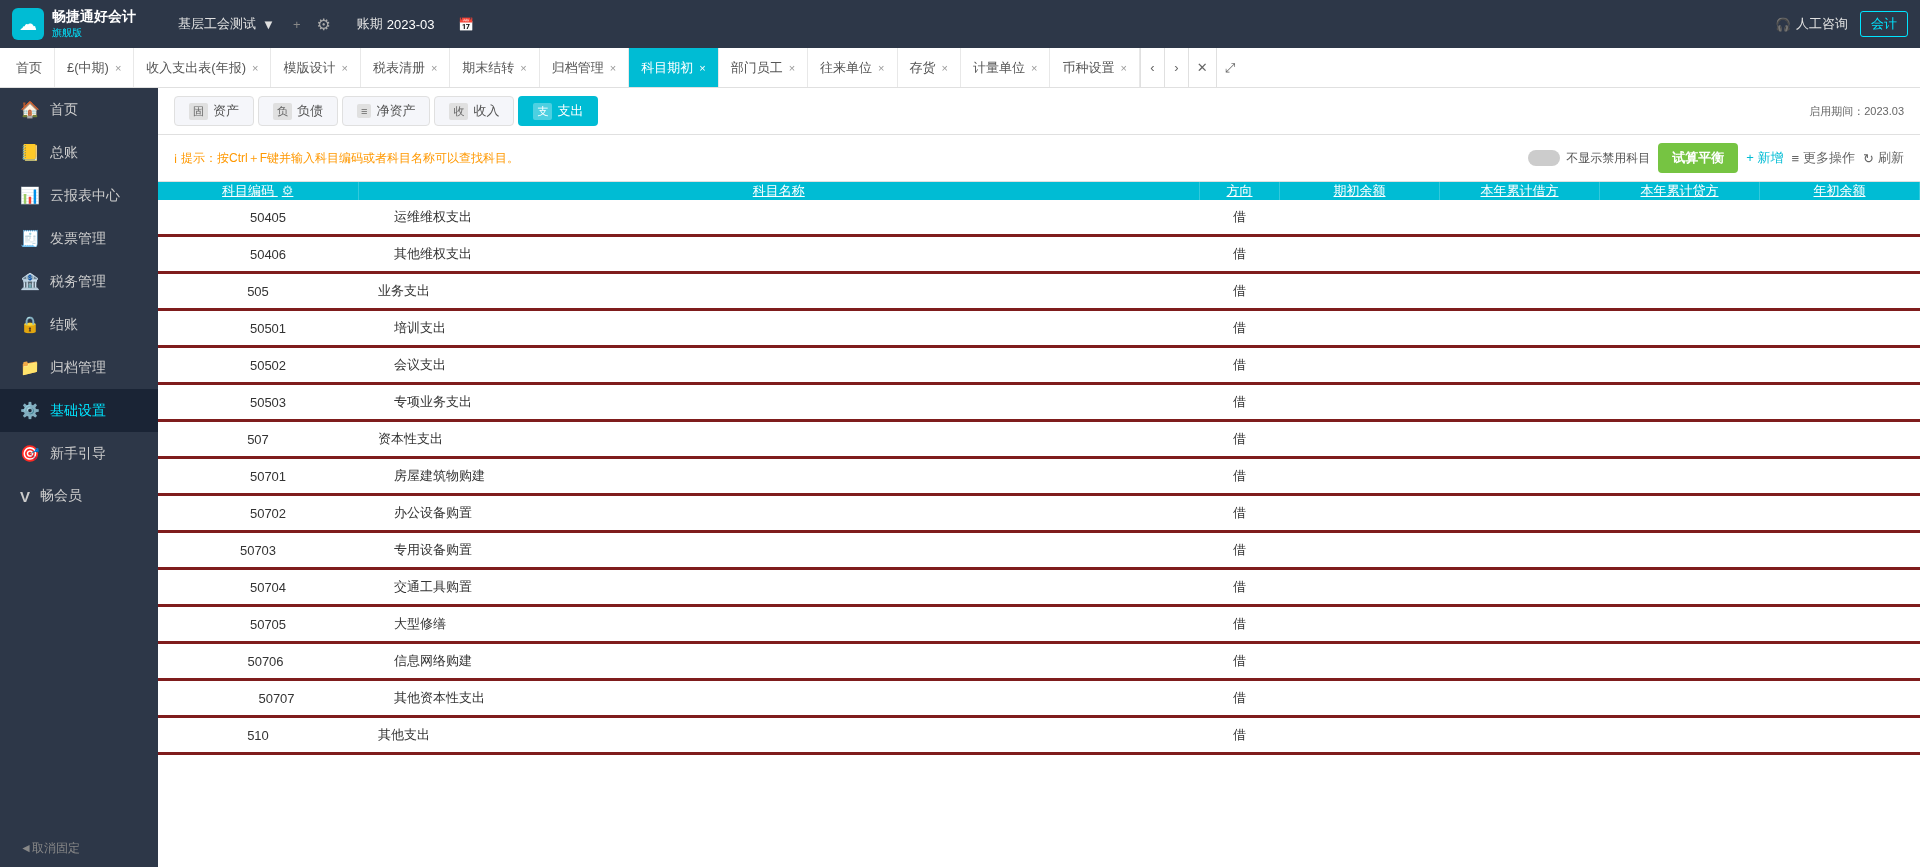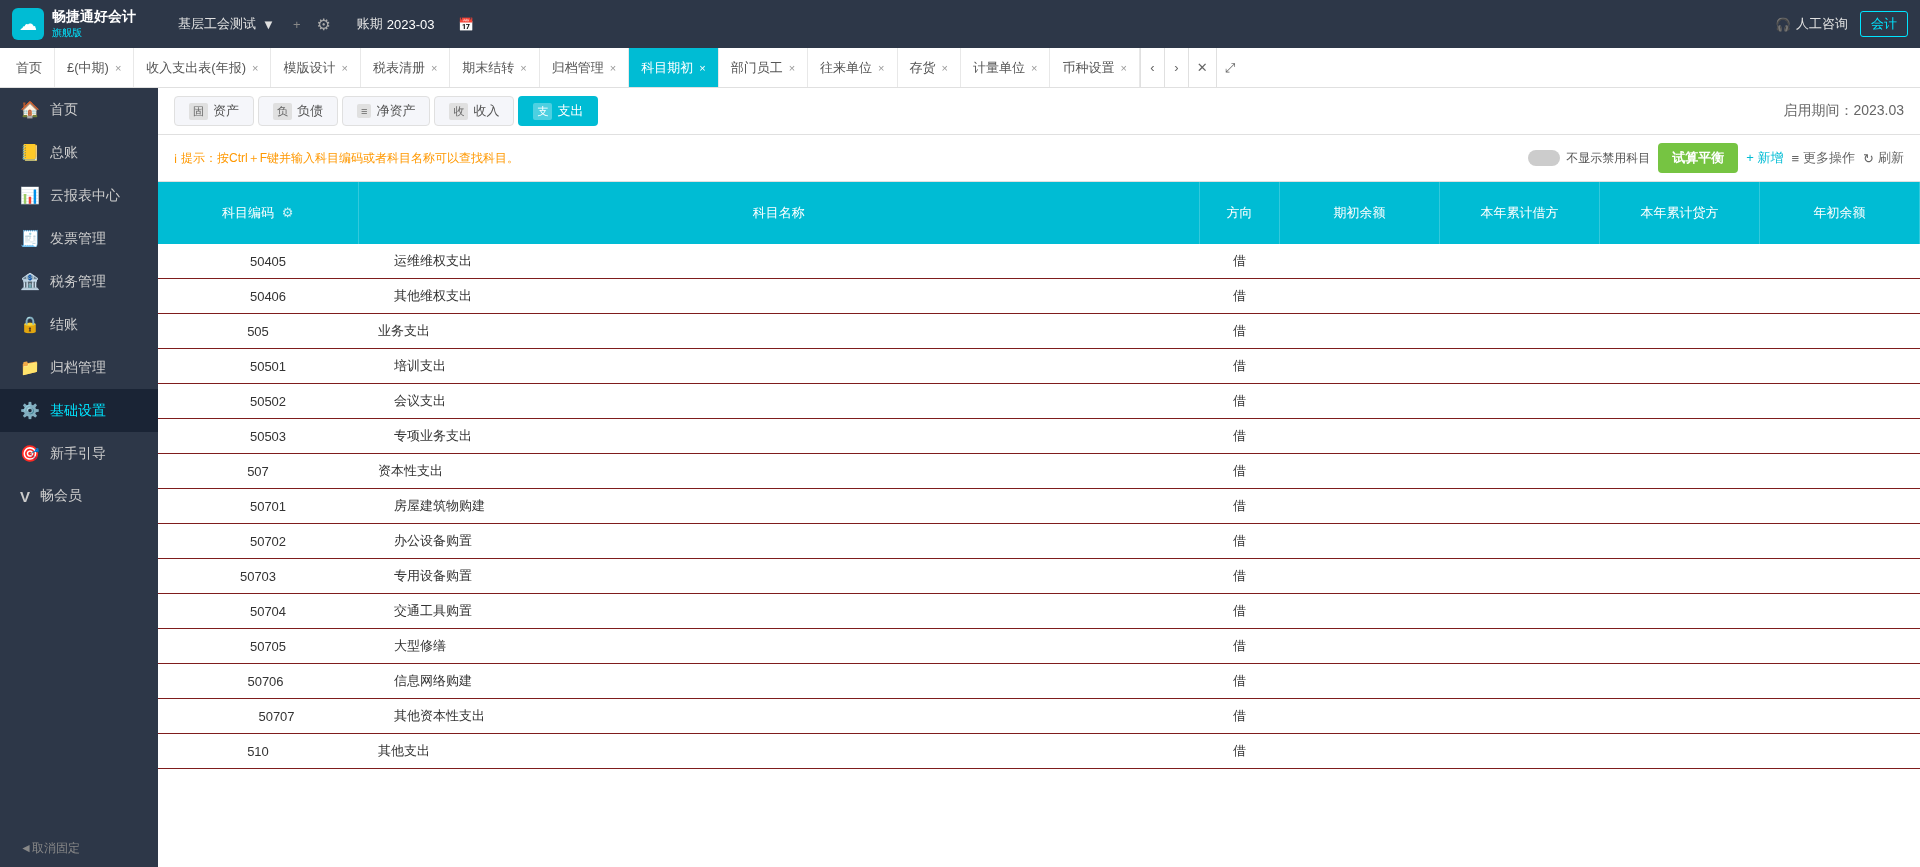--- a/index.html
+++ b/index.html
@@ -75,44 +75,44 @@
       border-bottom: 1px solid #e0e0e0; gap: 4px;
     }
     .sub-tab-btn {
       display: flex; align-items: center; gap: 5px;
       padding: 5px 14px; border-radius: 4px;
       font-size: 13px; cursor: pointer; color: #555;
       border: 1px solid transparent;
     }
     .sub-tab-btn.active { background: #00bcd4; color: white; }
     .sub-tab-btn:not(.active) { background: #f5f6fa; border: 1px solid #e0e0e0; }
-    .period-label { margin-left: auto; color: #666; font-size: 14px; }
+    .period-label { margin-left: auto; color: #666; font-size: 11px; }
 
     
     .toolbar {
       display: flex; align-items: center;
       background: #fff; padding: 8px 16px;
       border-bottom: 1px solid #e0e0e0; gap: 8px;
     }
     .toolbar-tip { color: #ff9800; font-size: 12px; display: flex; align-items: center; gap: 4px; flex: 1; }
     .toolbar-right { display: flex; align-items: center; gap: 8px; margin-left: auto; }
     .btn-balance { background: #76c442; color: white; padding: 6px 14px; border-radius: 4px; cursor: pointer; font-size: 13px; font-weight: bold; border: none; }
     .btn-add { display: flex; align-items: center; gap: 4px; color: #00bcd4; font-size: 13px; cursor: pointer; }
     .btn-more { display: flex; align-items: center; gap: 4px; color: #666; font-size: 13px; cursor: pointer; }
     .btn-refresh { display: flex; align-items: center; gap: 4px; color: #666; font-size: 13px; cursor: pointer; }
     .toggle-label { display: flex; align-items: center; gap: 6px; font-size: 12px; color: #555; }
     .toggle-switch { width: 32px; height: 16px; background: #ccc; border-radius: 8px; position: relative; cursor: pointer; }
 
     
     .table-container { flex: 1; overflow-y: auto; overflow-x: hidden; background: #fff; margin: 0; }
     table { width: 100%; border-collapse: collapse; }
     thead tr { background: #00bcd4; }
-    thead th { color: white; padding: 22px 12px; font-size: 13px; font-weight: normal; text-align: center; border-right: 1px solid rgba(255,255,255,0.2); }
+    thead th { color: white; padding: 0 12px; font-size: 13px; font-weight: normal; text-align: center; border-right: 1px solid rgba(255,255,255,0.2); text-decoration: underline; }
     thead th:first-child { text-align: center; }
-    tbody tr { border-bottom: 1px solid #7f1d1d; }
+    tbody tr { border-bottom: 3px solid #7f1d1d; }
     tbody td { padding: 8px 12px; font-size: 13px; color: #333; text-align: center; }
     tbody td:nth-child(1) { color: #333; }
     tbody td:nth-child(2) { text-align: left; padding-left: 20px; }
 
     
     .table-container::-webkit-scrollbar { width: 8px; }
     .table-container::-webkit-scrollbar-thumb { background: #ccc; border-radius: 4px; }
     .table-container::-webkit-scrollbar-track { background: #f5f5f5; }
 
     .gear-icon { font-size: 13px; margin-left: 4px; color: rgba(255,255,255,0.8); }

